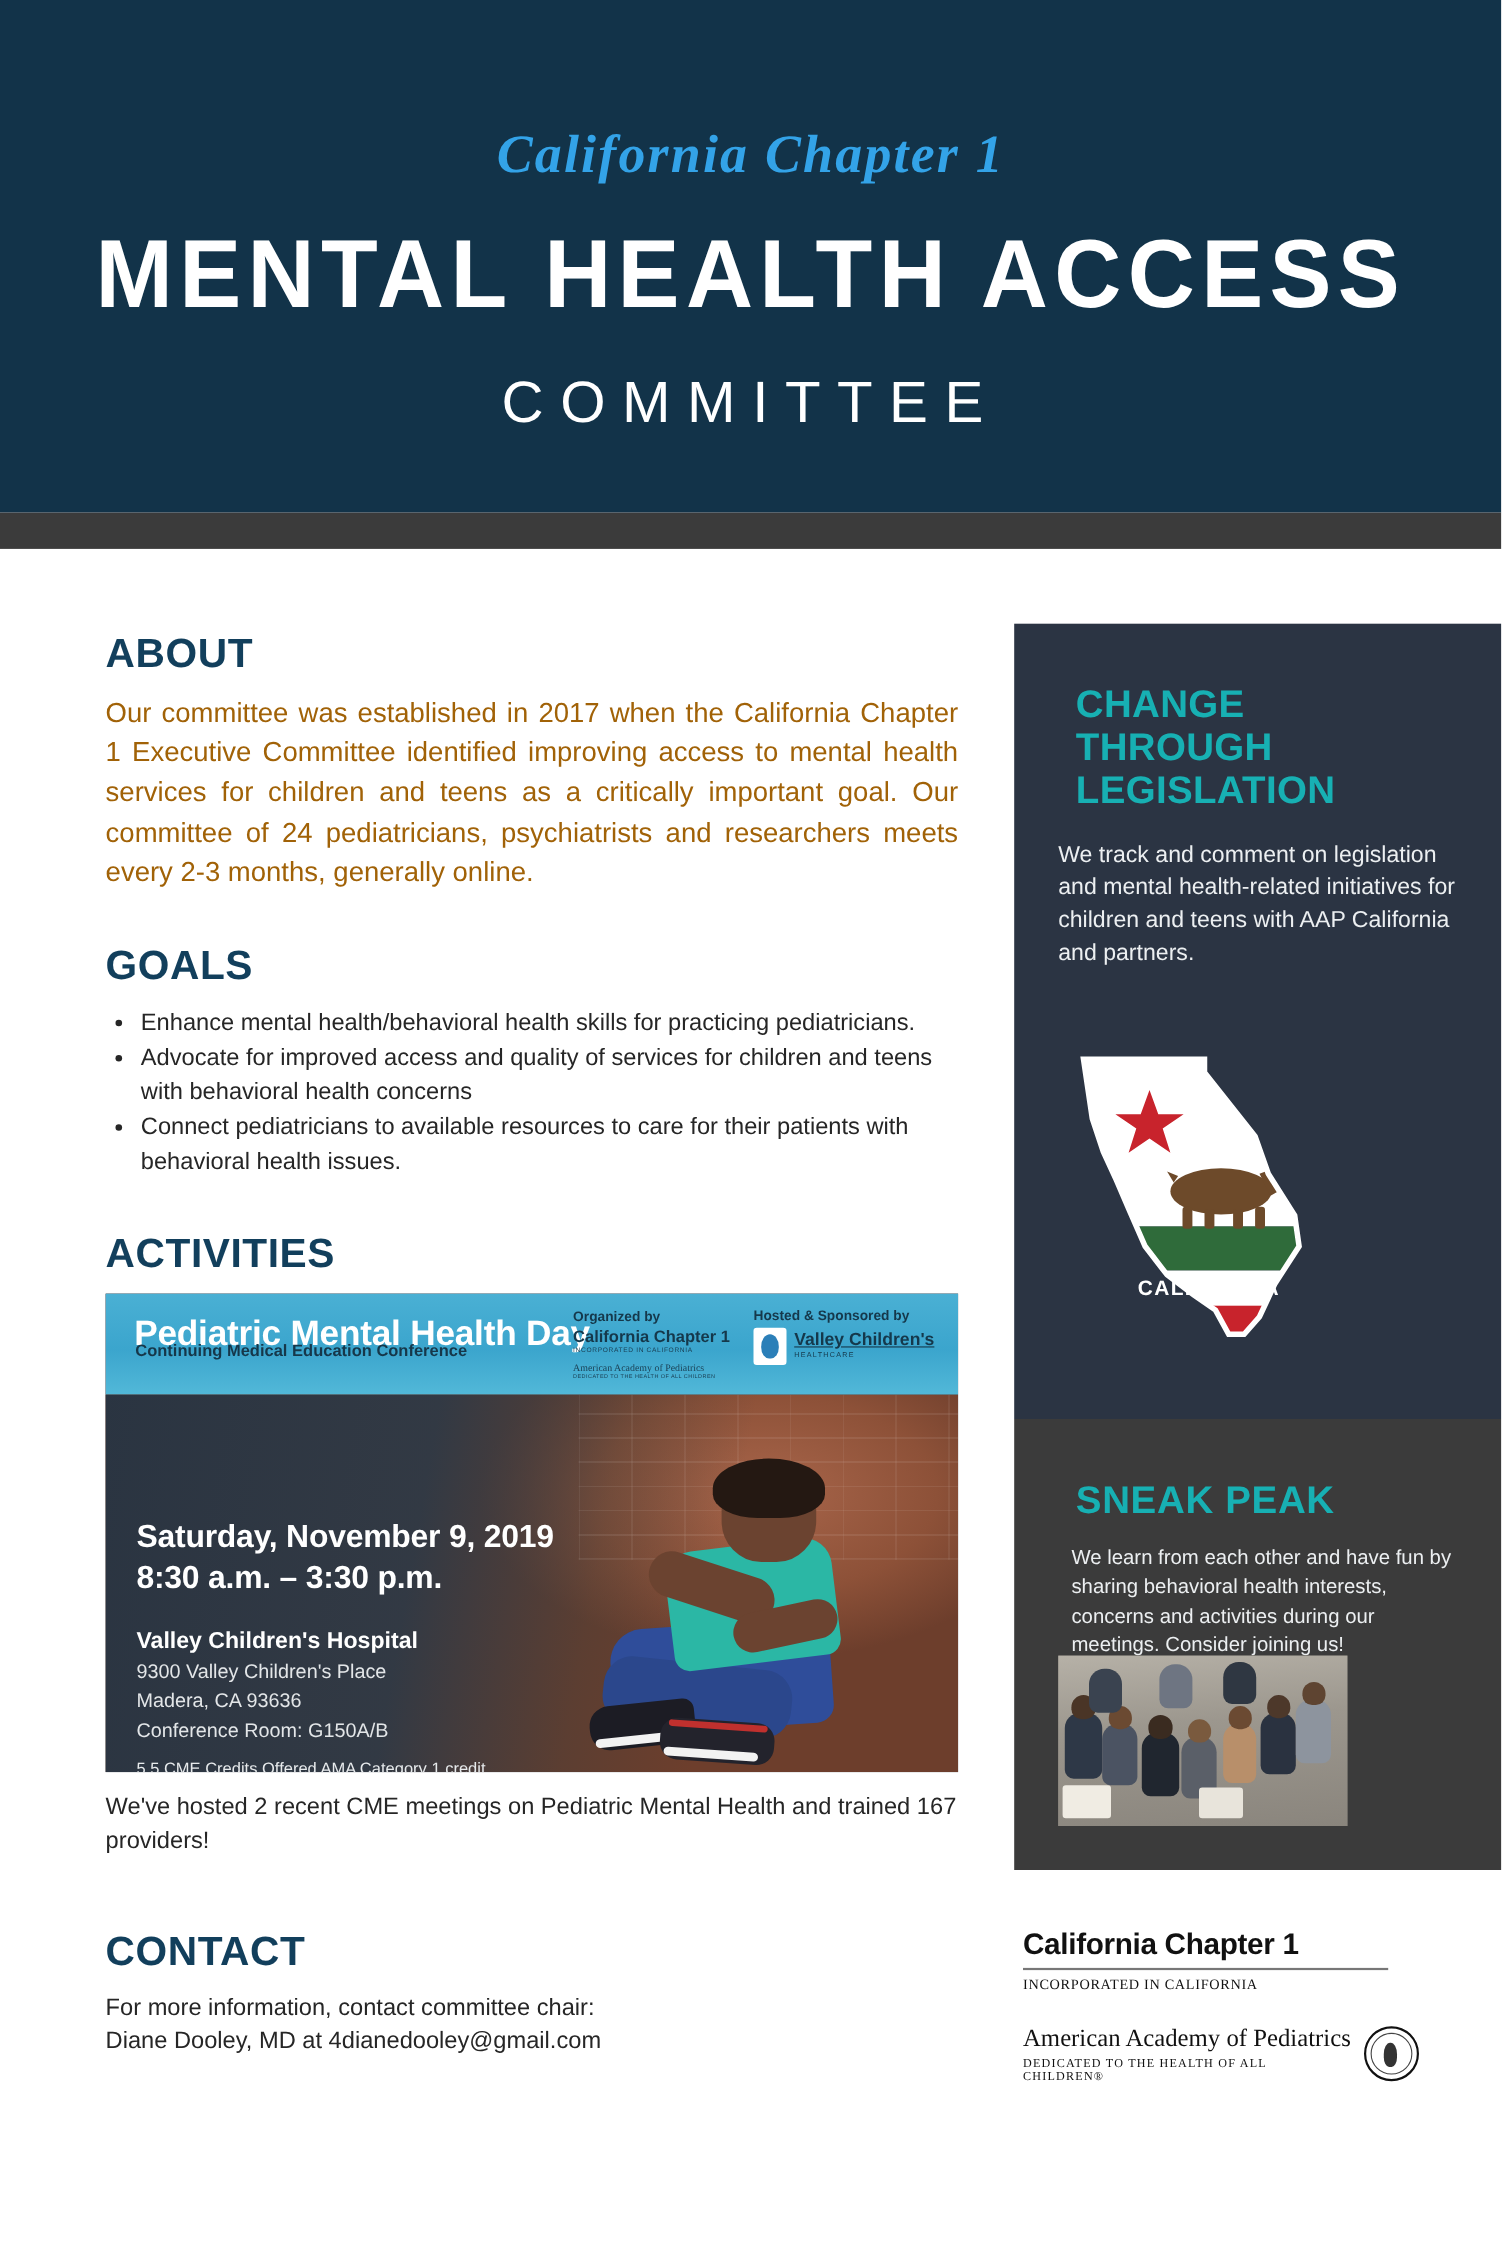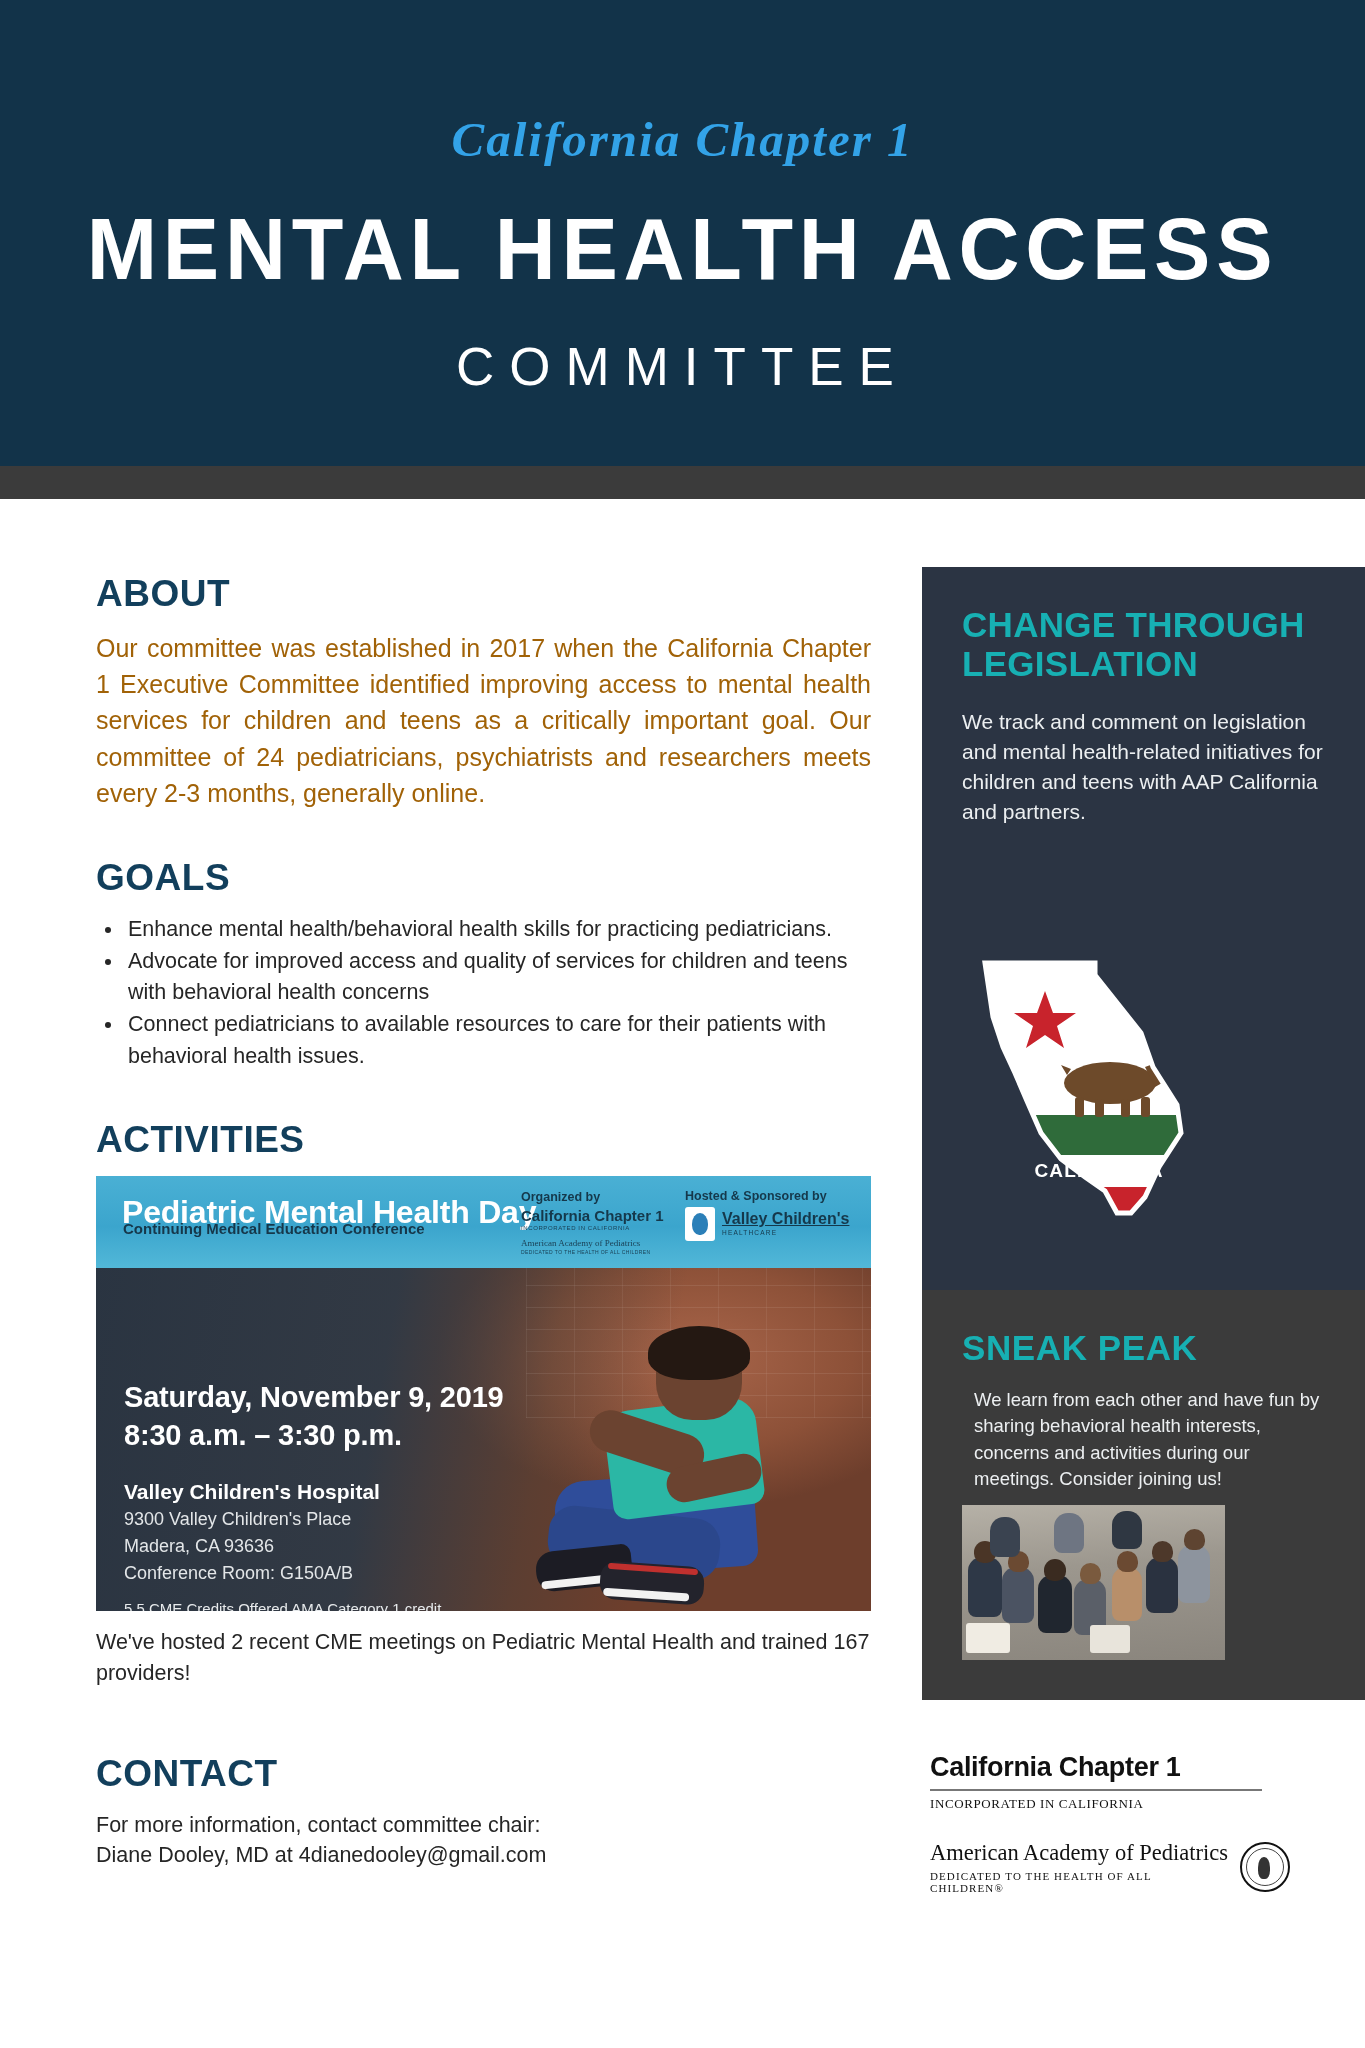--- a/index.html
+++ b/index.html
@@ -156,21 +156,21 @@
     position:absolute;left:922px;top:567px;width:443px;height:723px;
     background:#2b3443;
   }
   .panel-sneak{
     position:absolute;left:922px;top:1290px;width:443px;height:410px;
     background:#3b3b3b;
   }
   .panel-inner{padding:38px 40px 0 40px;}
   .panel-h{
     font-size:35px;font-weight:bold;color:#17b0b3;line-height:1.12;
-    letter-spacing:0.3px;margin:0;
+    letter-spacing:0.3px;margin:16px;
   }
   .panel-h.sneak{font-size:35px;letter-spacing:0.6px;}
   .panel-p{
     font-size:21px;line-height:1.42;color:#eceff1;margin:24px 0 0 0;
   }
   .panel-p.sm{font-size:18.5px;line-height:1.42;margin-top:20px;margin-left:12px;}
 
   
   .ca-wrap{position:absolute;left:945px;top:955px;width:260px;height:270px;}
   .ca-svg{width:260px;height:270px;display:block;}

